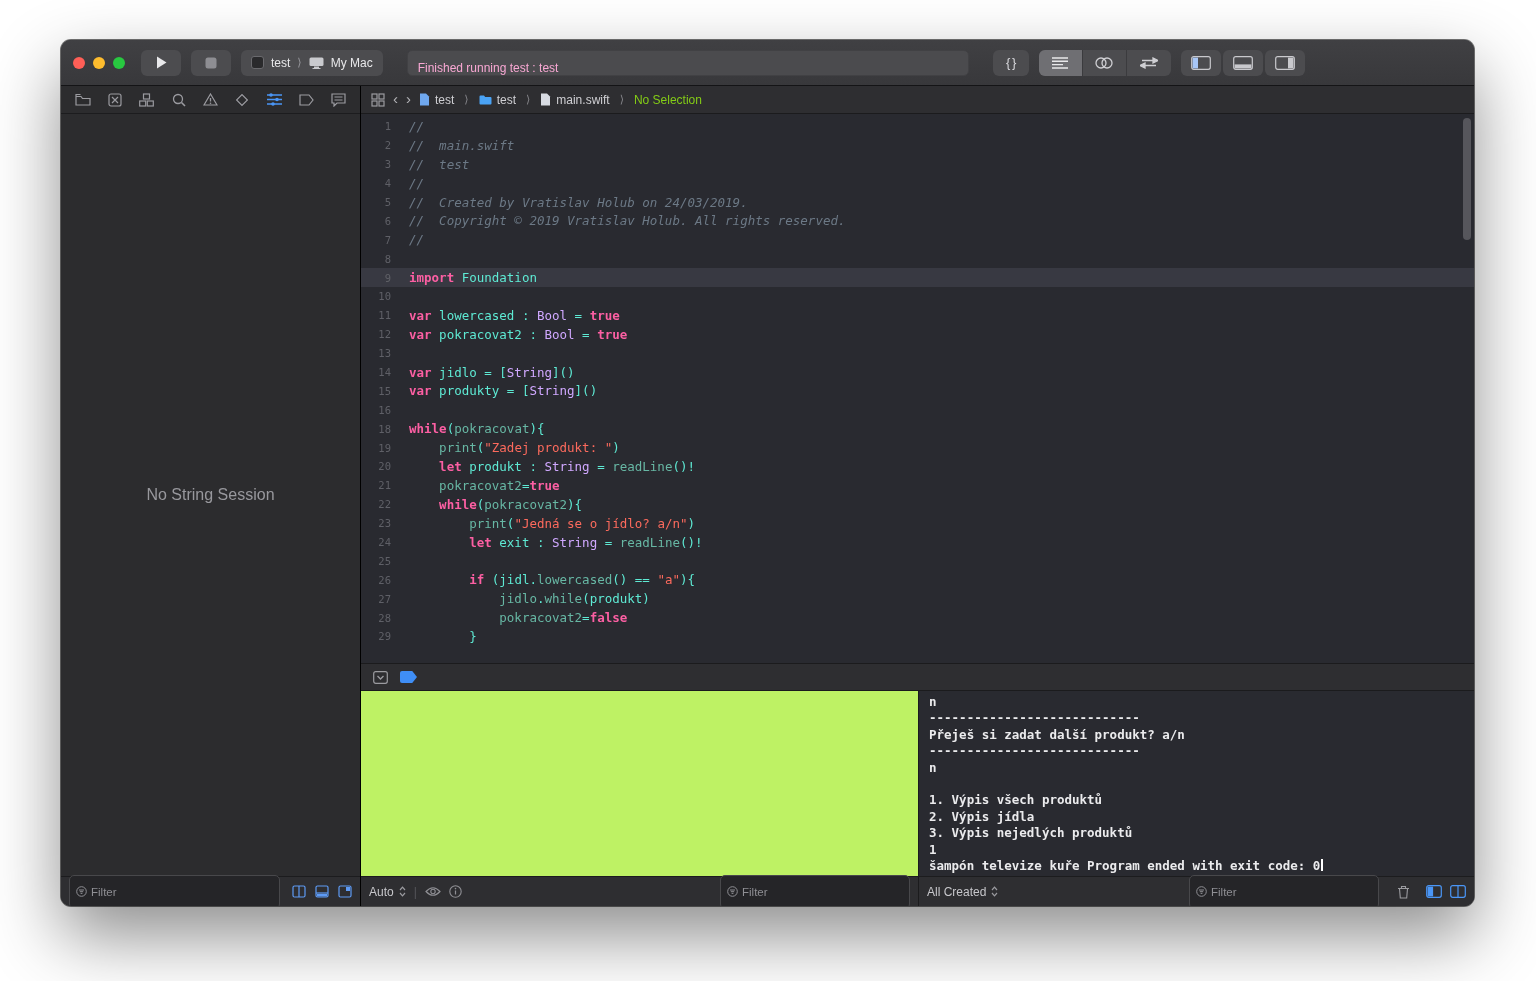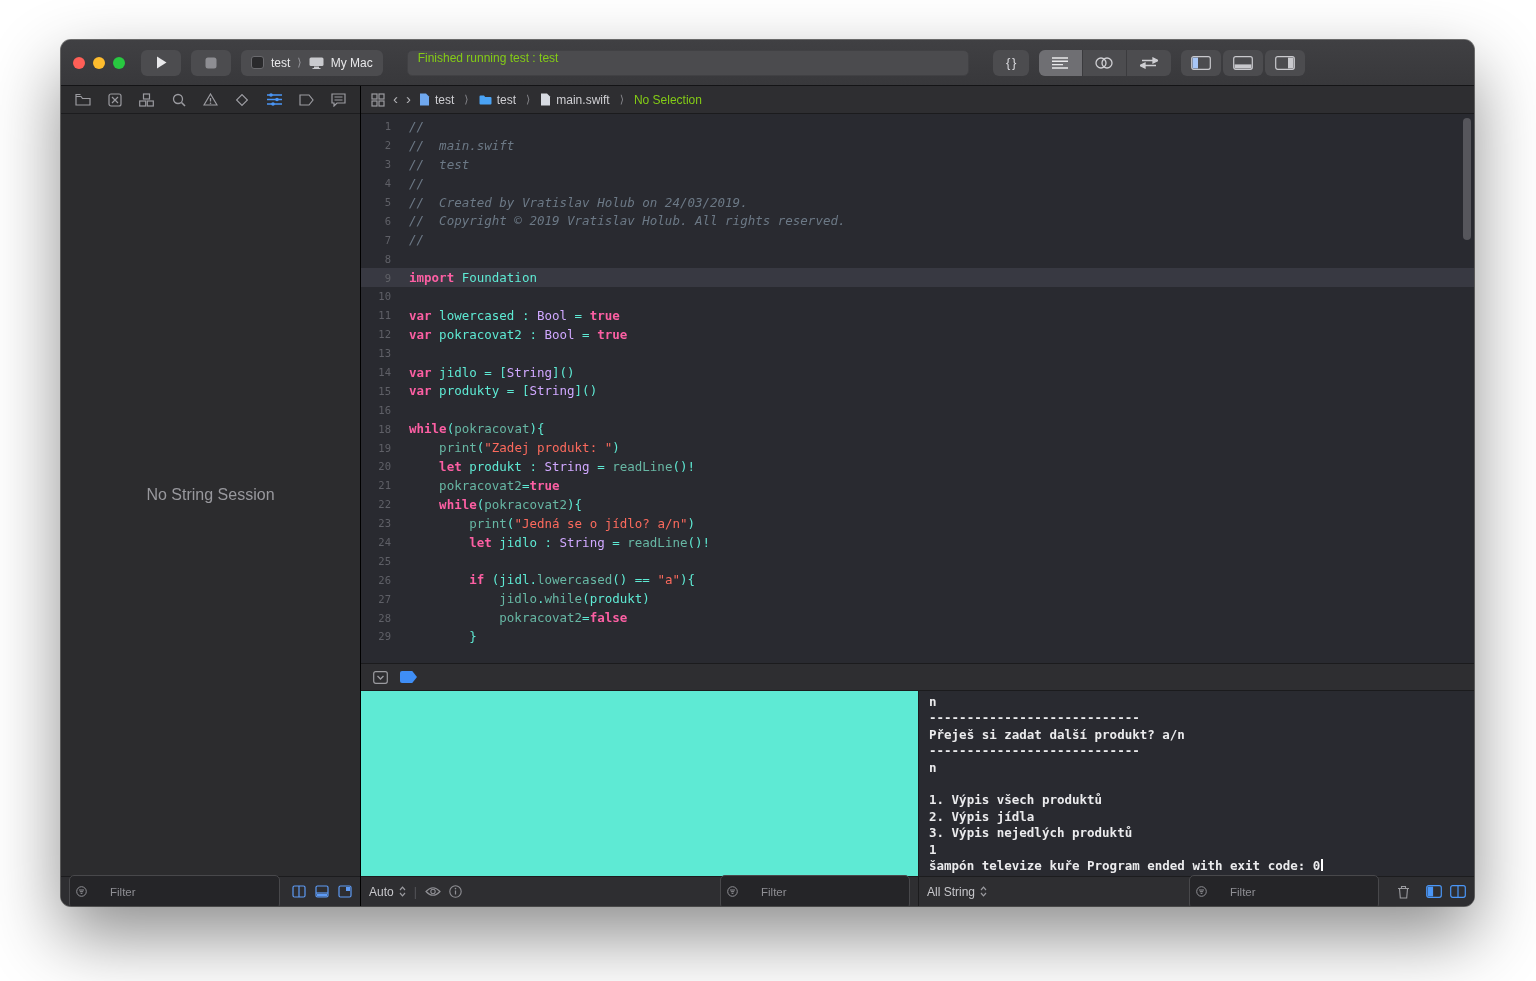--- a/index.html
+++ b/index.html
@@ -27,22 +27,22 @@
     display:flex; align-items:center; justify-content:center;
     color:#d6d6da; font-size:12px;
   }
   .play, .stop { width:40px; }
   .scheme { padding:0 10px; gap:7px; color:#e8e8ea; }
   .appicon { width:13px; height:13px; border-radius:3px; background:#2a2a2c; border:1px solid #6a6a6e; display:inline-block; }
   .sep-glyph { color:#97979c; font-size:11px; }
   .status {
     flex:1; max-width:562px; height:26px; margin:12px 14px;
     background:#4b4b4e; border-radius:5px; border:1px solid #414144;
-    display:flex; align-items:flex-start; padding:0 10px;
-    font-size:12px; color:#84cc16; overflow:hidden; white-space:nowrap;
+    display:flex; align-items:flex-end; padding:0 10px;
+    font-size:12px; color:#f9a8d4; overflow:hidden; white-space:nowrap;
   }
   .lib { width:36px; font-size:13px; letter-spacing:-1px; }
   .seg { display:flex; background:#4c4c4f; border-radius:6px; overflow:hidden; }
   .seg .segi { width:44px; height:26px; display:flex; align-items:center; justify-content:center; border-right:1px solid #3b3b3e; }
   .seg .segi:last-child { border-right:none; }
   .seg .sel { background:#6f6f73; }
   .vts { display:flex; gap:2px; }
   .vt { width:40px; height:26px; background:#4c4c4f; border-radius:6px; display:flex; align-items:center; justify-content:center; }
 
   
@@ -54,21 +54,21 @@
     height:28px; flex:none; display:flex; align-items:center; justify-content:space-between;
     padding:0 12px; border-bottom:1px solid #1c1c1e; background:#2c2c2e;
   }
   .nav-iconbar .nicon { display:flex; align-items:center; justify-content:center; width:20px; height:20px; }
   .nav-body { flex:1; display:flex; align-items:center; justify-content:center; color:#98989d; font-size:16px; }
   .barline {
     height:30px; flex:none; display:flex; align-items:center; gap:8px; padding:0 8px;
     background:#2e2e31; border-top:1px solid #1c1c1e; font-size:12px; color:#c7c7cb;
   }
   .filterfield {
-    height:34px; display:flex; align-items:center; gap:23px; padding:0 6px;
+    height:34px; display:flex; align-items:center; gap:4px; padding:0 6px;
     border-radius:5px; border:1px solid #48484b; background:#252528;
     color:#8f8f94; font-size:11.5px;
   }
   .ff-grow { flex:1; }
   .ff-fixed { width:190px; margin-left:auto; }
   .nav-bottom-icons { display:flex; gap:9px; align-items:center; margin-left:4px; }
 
   
   .editorcol { flex:1; display:flex; flex-direction:column; min-width:0; background:#292a30; }
   .jumpbar {
@@ -97,21 +97,21 @@
   .vscroll { position:absolute; right:3px; top:4px; width:8px; height:122px; border-radius:4px; background:#56565c; }
 
   .debugbar {
     height:28px; flex:none; display:flex; align-items:center; gap:12px; padding:0 12px;
     background:#2e2e31; border-top:1px solid #1b1b1d; border-bottom:1px solid #1b1b1d;
   }
   .bluetag { width:17px; height:12px; background:#3f8ef6;
     clip-path:polygon(0 0, 72% 0, 100% 50%, 72% 100%, 0 100%); border-radius:2px; }
 
   .debugrow { height:215px; flex:none; display:flex; min-width:0; }
-  .varpane { width:558px; flex:none; display:flex; flex-direction:column; background:#5eead4; border-right:1px solid #1b1b1d; }
+  .varpane { width:558px; flex:none; display:flex; flex-direction:column; background:#bef264; border-right:1px solid #1b1b1d; }
   .varbody { flex:1; }
   .consolepane { flex:1; display:flex; flex-direction:column; min-width:0; background:#292a30; }
   .consolebody { flex:1; padding:3px 10px 0 10px; overflow:hidden;
     font:bold 12.5px/16.4px "DejaVu Sans Mono", monospace; color:#ebebed; white-space:pre; }
   .console-line { height:16.4px; }
   .caret { display:inline-block; width:1.5px; height:12px; background:#ffffff; vertical-align:-1px; margin-left:1px; }
 
   .scopebtn { display:flex; align-items:center; gap:5px; color:#c7c7cb; font-size:12px; }
   .vdiv { color:#55555a; font-size:12px; }
   svg { display:block; }
@@ -383,21 +383,21 @@
             <div class="code-line"><span class="gutter">13</span><span class="codetext">&nbsp;</span></div>
             <div class="code-line"><span class="gutter">14</span><span class="codetext"><span class="tk-k">var</span><span class="tk-p"> jidlo = [</span><span class="tk-t">String</span><span class="tk-p">]()</span></span></div>
             <div class="code-line"><span class="gutter">15</span><span class="codetext"><span class="tk-k">var</span><span class="tk-p"> produkty = [</span><span class="tk-t">String</span><span class="tk-p">]()</span></span></div>
             <div class="code-line"><span class="gutter">16</span><span class="codetext">&nbsp;</span></div>
             <div class="code-line"><span class="gutter">18</span><span class="codetext"><span class="tk-k">while</span><span class="tk-p">(</span><span class="tk-g">pokracovat</span><span class="tk-p">){</span></span></div>
             <div class="code-line"><span class="gutter">19</span><span class="codetext"><span class="tk-p">    </span><span class="tk-f">print</span><span class="tk-p">(</span><span class="tk-s">"Zadej produkt: "</span><span class="tk-p">)</span></span></div>
             <div class="code-line"><span class="gutter">20</span><span class="codetext"><span class="tk-p">    </span><span class="tk-k">let</span><span class="tk-p"> produkt : </span><span class="tk-t">String</span><span class="tk-p"> = </span><span class="tk-f">readLine</span><span class="tk-p">()!</span></span></div>
             <div class="code-line"><span class="gutter">21</span><span class="codetext"><span class="tk-p">    </span><span class="tk-g">pokracovat2</span><span class="tk-p">=</span><span class="tk-k">true</span></span></div>
             <div class="code-line"><span class="gutter">22</span><span class="codetext"><span class="tk-p">    </span><span class="tk-k">while</span><span class="tk-p">(</span><span class="tk-g">pokracovat2</span><span class="tk-p">){</span></span></div>
             <div class="code-line"><span class="gutter">23</span><span class="codetext"><span class="tk-p">        </span><span class="tk-f">print</span><span class="tk-p">(</span><span class="tk-s">"Jedná se o jídlo? a/n"</span><span class="tk-p">)</span></span></div>
-            <div class="code-line"><span class="gutter">24</span><span class="codetext"><span class="tk-p">        </span><span class="tk-k">let</span><span class="tk-p"> jidlo : </span><span class="tk-t">String</span><span class="tk-p"> = </span><span class="tk-f">readLine</span><span class="tk-p">()!</span></span></div>
+            <div class="code-line"><span class="gutter">24</span><span class="codetext"><span class="tk-p">        </span><span class="tk-k">let</span><span class="tk-p"> exit : </span><span class="tk-t">String</span><span class="tk-p"> = </span><span class="tk-f">readLine</span><span class="tk-p">()!</span></span></div>
             <div class="code-line"><span class="gutter">25</span><span class="codetext">&nbsp;</span></div>
             <div class="code-line"><span class="gutter">26</span><span class="codetext"><span class="tk-p">        </span><span class="tk-k">if</span><span class="tk-p"> (jidl.</span><span class="tk-f">lowercased</span><span class="tk-p">() == </span><span class="tk-s">"a"</span><span class="tk-p">){</span></span></div>
             <div class="code-line"><span class="gutter">27</span><span class="codetext"><span class="tk-p">            </span><span class="tk-g">jidlo</span><span class="tk-p">.</span><span class="tk-f">while</span><span class="tk-p">(produkt)</span></span></div>
             <div class="code-line"><span class="gutter">28</span><span class="codetext"><span class="tk-p">            </span><span class="tk-g">pokracovat2</span><span class="tk-p">=</span><span class="tk-k">false</span></span></div>
             <div class="code-line"><span class="gutter">29</span><span class="codetext"><span class="tk-p">        }</span></span></div>
           </div>
 
         <div class="debugbar">
           <svg width="15" height="13" viewBox="0 0 15 13">
             <rect x="0.7" y="0.7" width="13.6" height="11.6" rx="2" fill="none" stroke="#9b9ba0" stroke-width="1.2"></rect>
@@ -441,21 +441,21 @@
                 </svg>
                 <span>Filter</span>
               </div>
             </div>
           </div>
 
           <div class="consolepane">
             <div class="consolebody"><div class="console-line">n</div><div class="console-line">----------------------------</div><div class="console-line">Přeješ si zadat další produkt? a/n</div><div class="console-line">----------------------------</div><div class="console-line">n</div><div class="console-line">&nbsp;</div><div class="console-line">1. Výpis všech produktů</div><div class="console-line">2. Výpis jídla</div><div class="console-line">3. Výpis nejedlých produktů</div><div class="console-line">1</div><div class="console-line">šampón televize kuře Program ended with exit code: 0<span class="caret"></span></div></div>
             <div class="barline">
               <span class="scopebtn">
-                <span>All String</span>
+                <span>All Created</span>
                 <svg width="7" height="11" viewBox="0 0 7 11">
                     <g fill="none" stroke="#9b9ba0" stroke-width="1.2">
                       <path d="M1 4 L3.5 1.2 L6 4"></path>
                       <path d="M1 7 L3.5 9.8 L6 7"></path>
                     </g>
                   </svg>
               </span>
               <div class="filterfield ff-fixed">
                 <svg width="11" height="11" viewBox="0 0 11 11">
                   <circle cx="5.5" cy="5.5" r="4.8" fill="none" stroke="#8f8f94" stroke-width="1"></circle>

